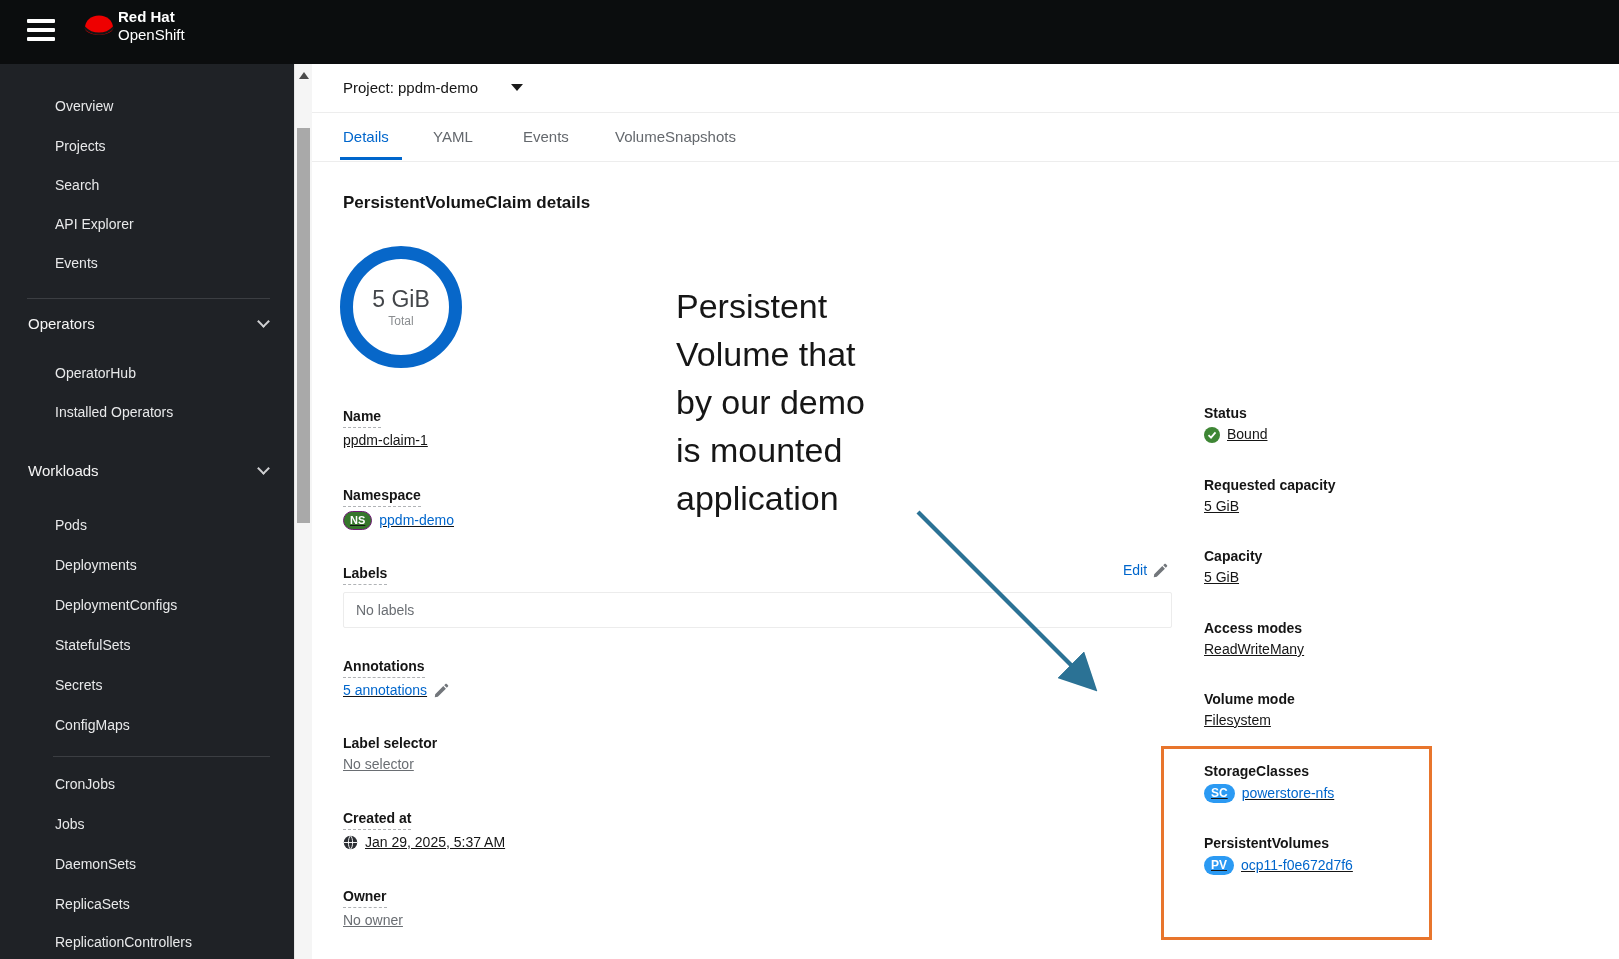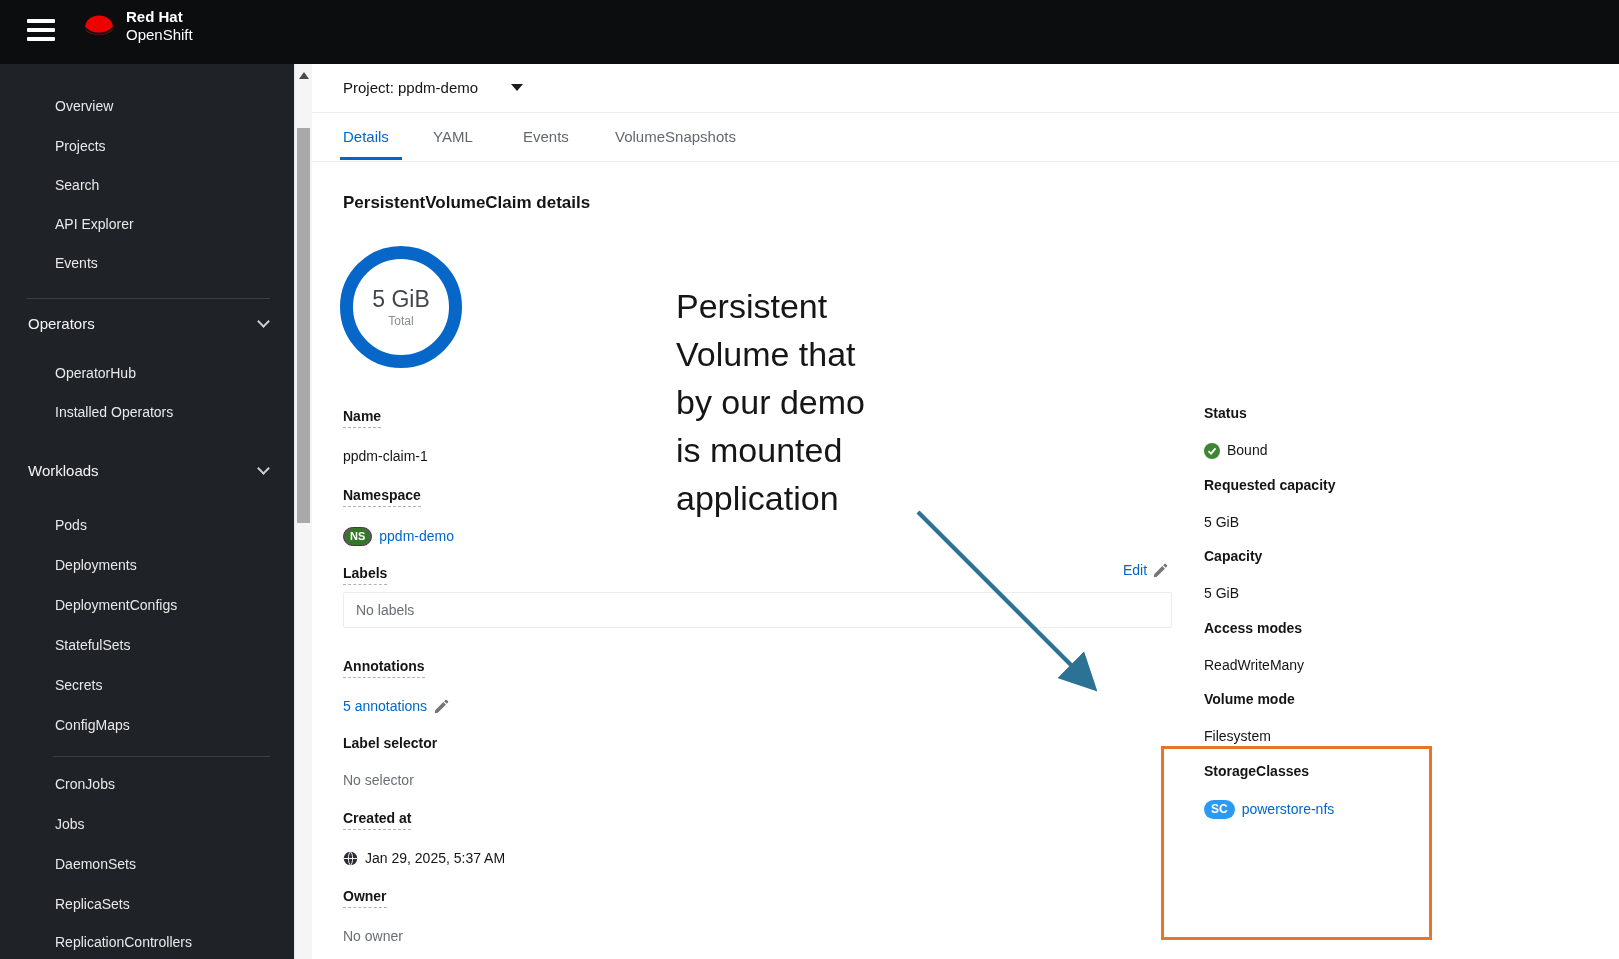--- a/index.html
+++ b/index.html
@@ -4,21 +4,21 @@
 <style>
   * { margin:0; padding:0; box-sizing:border-box; }
   html,body { width:1619px; height:959px; overflow:hidden; background:#fff;
               font-family:"Liberation Sans", sans-serif; }
   .app { position:relative; width:1619px; height:959px; }
 
   
   .masthead { position:absolute; left:0; top:0; width:1619px; height:64px; background:#0b0d0e; }
   .hamburger { position:absolute; left:27px; top:19px; width:28px; height:26px; cursor:pointer; }
   .hamburger i { display:block; width:28px; height:4px; background:#fff; border-radius:1px; margin-bottom:5px; }
-  .brand { position:absolute; left:80px; top:8px; display:flex; align-items:center; gap:8px; }
+  .brand { position:absolute; left:80px; top:8px; display:flex; align-items:center; }
   .brand-text { color:#fff; font-size:15px; line-height:18px; }
   .brand-text .b1 { font-weight:700; }
 
   
   .sidenav { position:absolute; left:0; top:64px; width:294px; height:895px; background:#1f2226; }
   .nav-item { position:absolute; left:55px; font-size:14px; color:#e8e9ea; cursor:pointer; white-space:nowrap; }
   .nav-section { position:absolute; left:28px; width:240px; font-size:15px; color:#f5f5f5;
                  display:flex; justify-content:space-between; align-items:center; cursor:pointer; }
   .nav-divider { position:absolute; left:27px; width:243px; height:1px; background:#3b3e42; }
   .chev { width:9px; height:9px; border-right:2px solid #cfd0d2; border-bottom:2px solid #cfd0d2;
@@ -48,21 +48,21 @@
   
   .donut { position:absolute; left:340px; top:246px; width:122px; height:122px; border-radius:50%;
            border:13px solid #0767c9; display:flex; flex-direction:column; align-items:center; justify-content:center; }
   .donut .v { font-size:23px; color:#43464a; }
   .donut .c { font-size:12px; color:#8a8d90; margin-top:1px; }
 
   
   .fg { position:absolute; left:343px; font-size:14px; color:#151515; }
   .fg .lbl { font-weight:700; line-height:17px; }
   .fg .lbl.dotted { display:inline-block; border-bottom:1px dashed #b0b3b6; padding-bottom:2px; }
-  .fg .val { margin-top:20px; line-height:17px; }
+  .fg .val { margin-top:4px; line-height:17px;text-decoration:underline; }
   .muted { color:#6a6e73; }
   .link { color:#0066cc; text-decoration:none; cursor:pointer; }
   .row { display:flex; align-items:center; gap:7px; }
 
   .labels-box { position:absolute; left:343px; top:592px; width:829px; height:36px;
                 border:1px solid #ececec; border-radius:2px; background:#fff;
                 font-size:14px; color:#6a6e73; line-height:34px; padding-left:12px; }
   .edit-link { position:absolute; left:1123px; top:562px; font-size:14px;
                display:flex; align-items:center; gap:6px; cursor:pointer; }
 
@@ -255,20 +255,27 @@
   <div class="orange-rect"></div>
 
   <div class="fg" style="left:1204px; top:763px">
     <div><span class="lbl">StorageClasses</span></div>
     <div class="val row">
       <span class="badge-blue">SC</span>
       <a class="link">powerstore-nfs</a>
     </div>
   </div>
 
+  <div class="fg" style="left:1204px; top:835px">
+    <div><span class="lbl">PersistentVolumes</span></div>
+    <div class="val row">
+      <span class="badge-blue">PV</span>
+      <a class="link">ocp11-f0e672d7f6</a>
+    </div>
+  </div>
 
   <div class="callout">
     <div>Persistent</div>
     <div>Volume that</div>
     <div>by our demo</div>
     <div>is mounted</div>
     <div>application</div>
   </div>
 
   <svg class="arrow-svg" width="215" height="210" viewBox="0 0 215 210">

